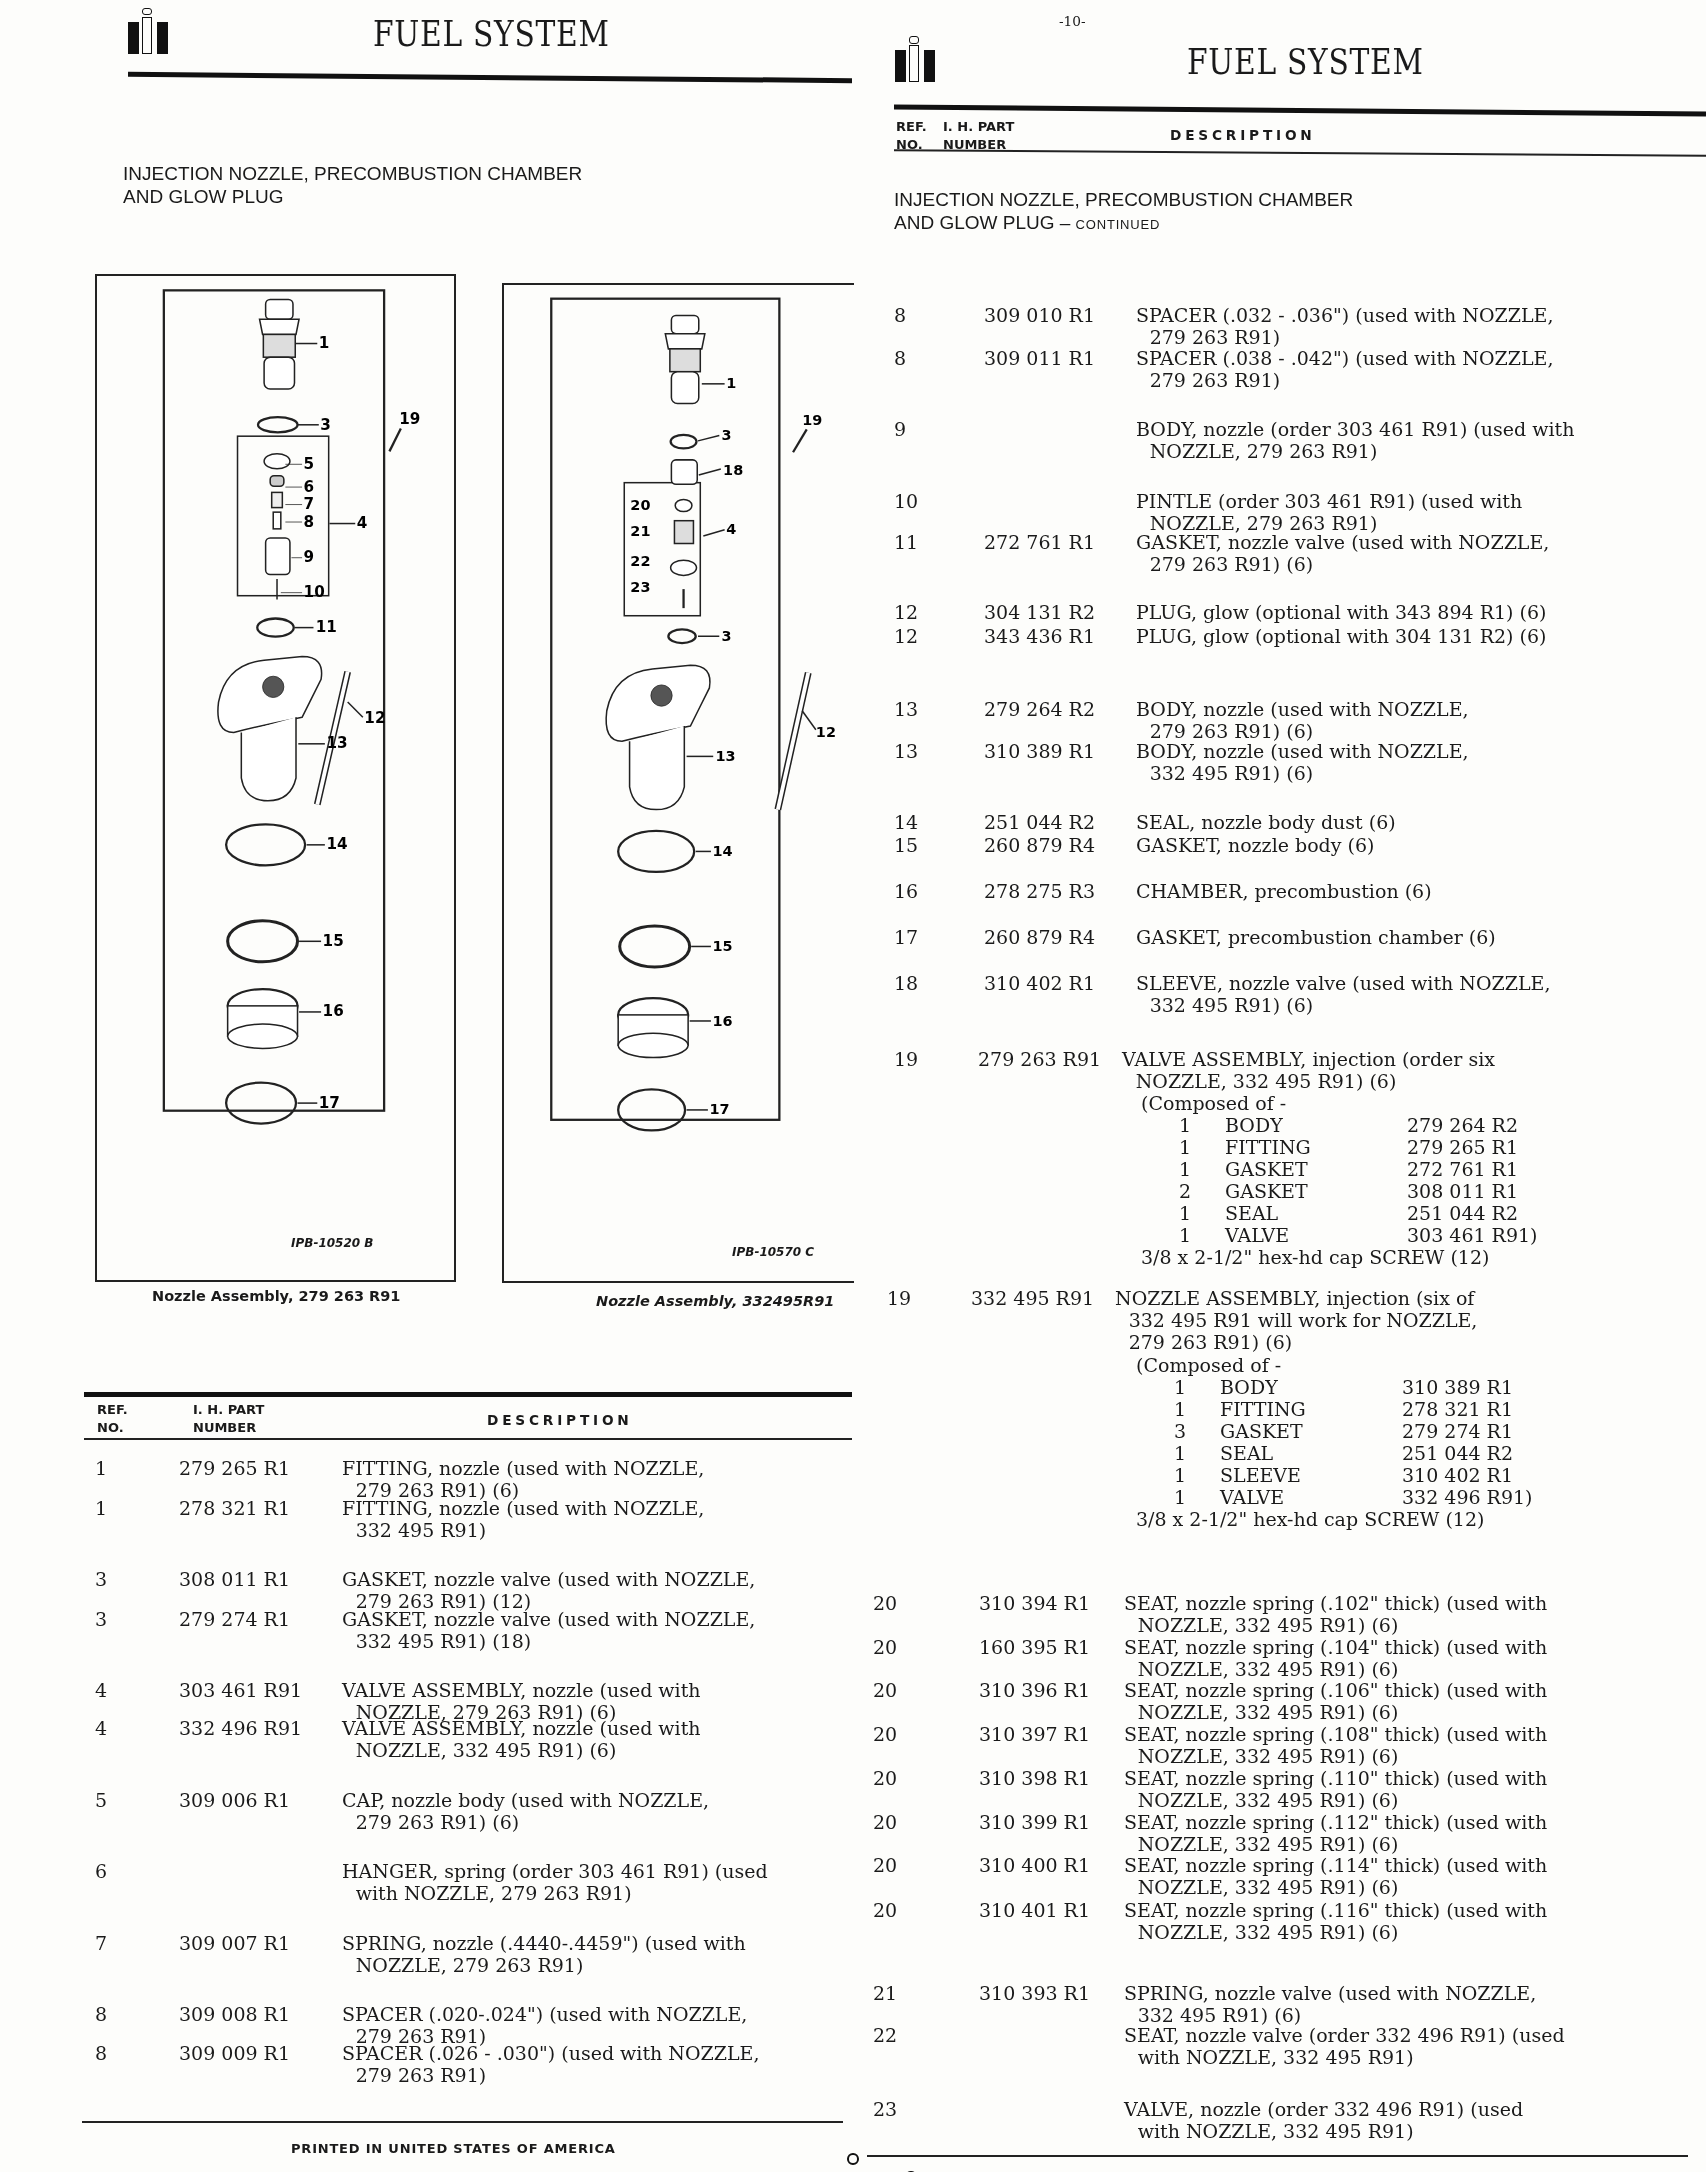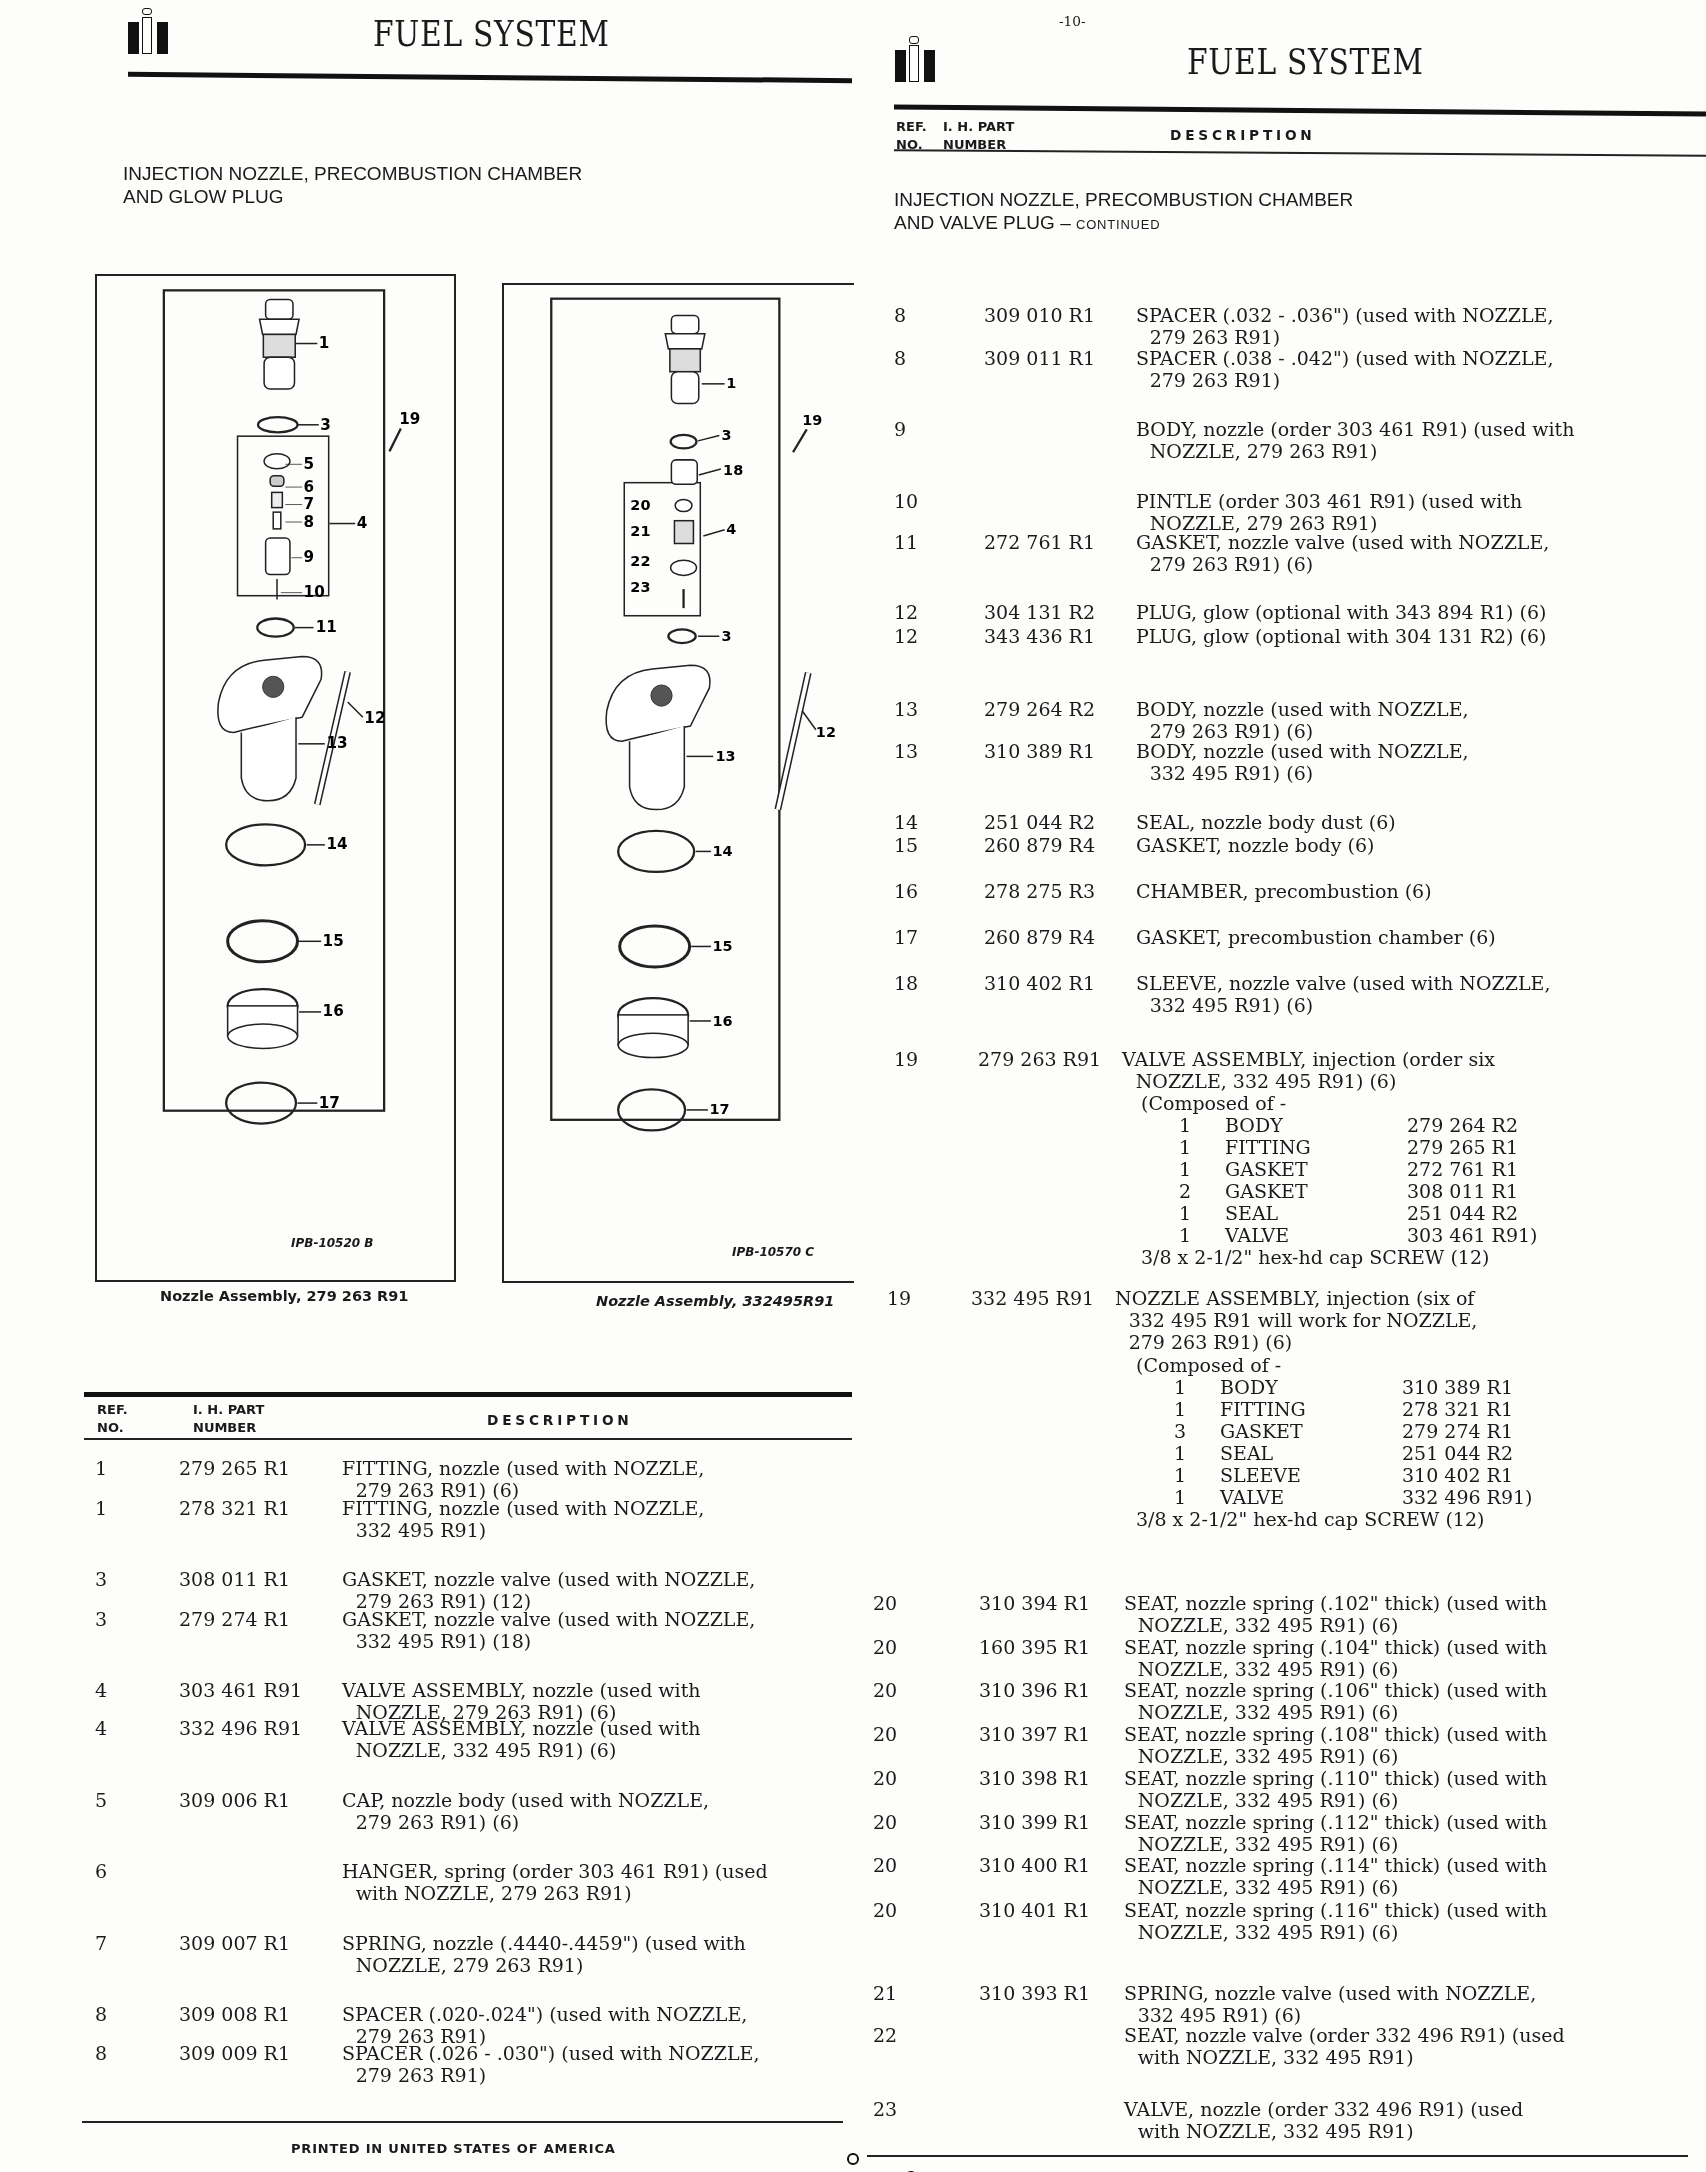--- a/index.html
+++ b/index.html
@@ -126,21 +126,21 @@
         <text x="302" y="621">13</text>
           <text x="302" y="754">14</text>
           <text x="297" y="881">15</text>
         <text x="297" y="974">16</text>
           <text x="292" y="1094">17</text>
           <text x="398" y="194">19</text>
       </g>
     </svg>
     <div class="fig-code" style="left:194px;top:960px;">IPB-10520 B</div>
   </div>
-  <div class="fig-caption" style="left:160px;top:1288px;">Nozzle Assembly, 279 263 R91</div>
+  <div class="fig-caption" style="left:152px;top:1288px;">Nozzle Assembly, 279 263 R91</div>
 
   <div class="fig" style="left:502px;top:283px;width:350px;height:996px;border-right:none;">
     <svg width="350" height="996" viewBox="0 0 460 1310">
       <rect x="62" y="18" width="300" height="1080" fill="none" stroke="#222" stroke-width="3"></rect>
       <rect x="158" y="260" width="100" height="175" fill="none" stroke="#222" stroke-width="2"></rect>
       <rect x="220" y="40" width="36" height="24" rx="6" fill="#fff" stroke="#222" stroke-width="2"></rect>
       <polygon points="212,64 264,64 260,84 216,84" fill="#fff" stroke="#222" stroke-width="2"></polygon>
       <rect x="218" y="84" width="40" height="30" fill="#ddd" stroke="#222" stroke-width="2"></rect>
       <rect x="220" y="114" width="36" height="42" rx="8" fill="#fff" stroke="#222" stroke-width="2"></rect>
       <line x1="260" y1="130" x2="290" y2="130" stroke="#222" stroke-width="2"></line>
@@ -287,21 +287,21 @@
   </div>
   <div class="col-head" style="left:91px;top:97px;">
     <div>I. H. PART</div>
     <div>NUMBER</div>
   </div>
   <div class="desc-head" style="left:318px;top:106px;">DESCRIPTION</div>
   <div class="rule-thin" style="left:42px;top:131px;width:812px;transform:rotate(0.4deg);"></div>
 
   <div class="section-title" style="left:42px;top:167px;">
     <div>INJECTION NOZZLE, PRECOMBUSTION CHAMBER</div>
-    <div><span>AND VALVE PLUG –</span> <span class="sc">CONTINUED</span></div>
+    <div><span>AND GLOW PLUG –</span> <span class="sc">CONTINUED</span></div>
   </div>
 
   <div id="right-rows">
       <div class="row" style="left: 42px; top: 283px; width: 806px;">
         <span class="ref">8</span>
         <span class="part" style="left:90px">309 010 R1</span>
         <span class="desc" style="left:242px"><span>SPACER (.032 - .036") (used with NOZZLE,</span><span class="l2">279 263 R91)</span></span>
       </div>
       <div class="row" style="left: 42px; top: 326px; width: 806px;">
         <span class="ref">8</span>

